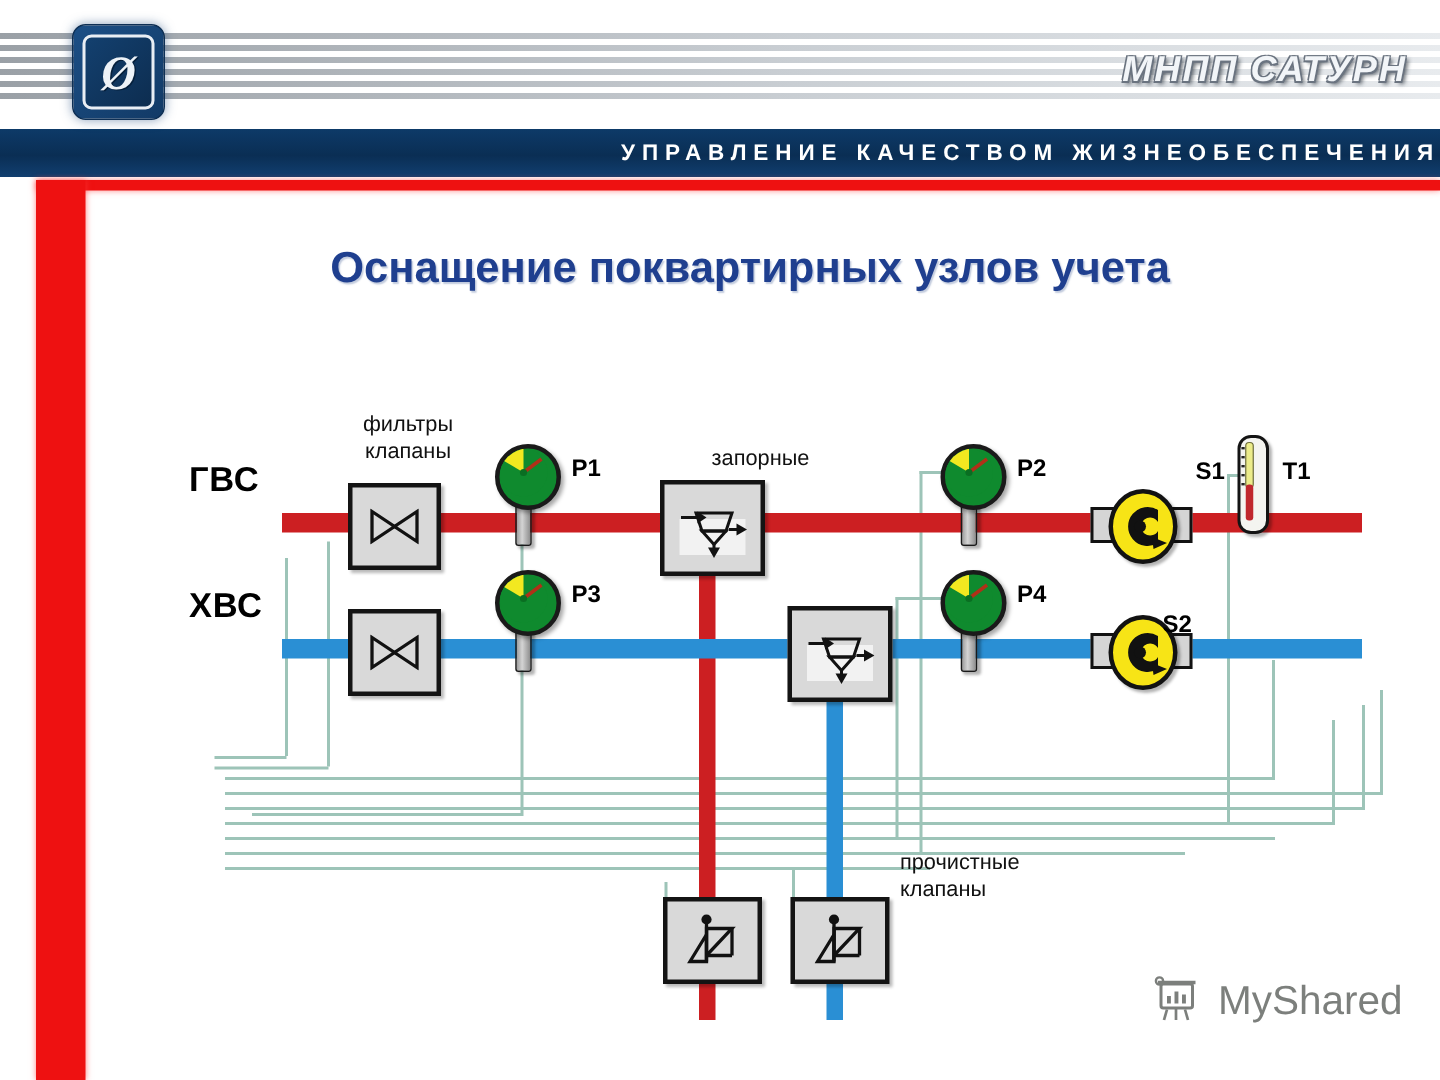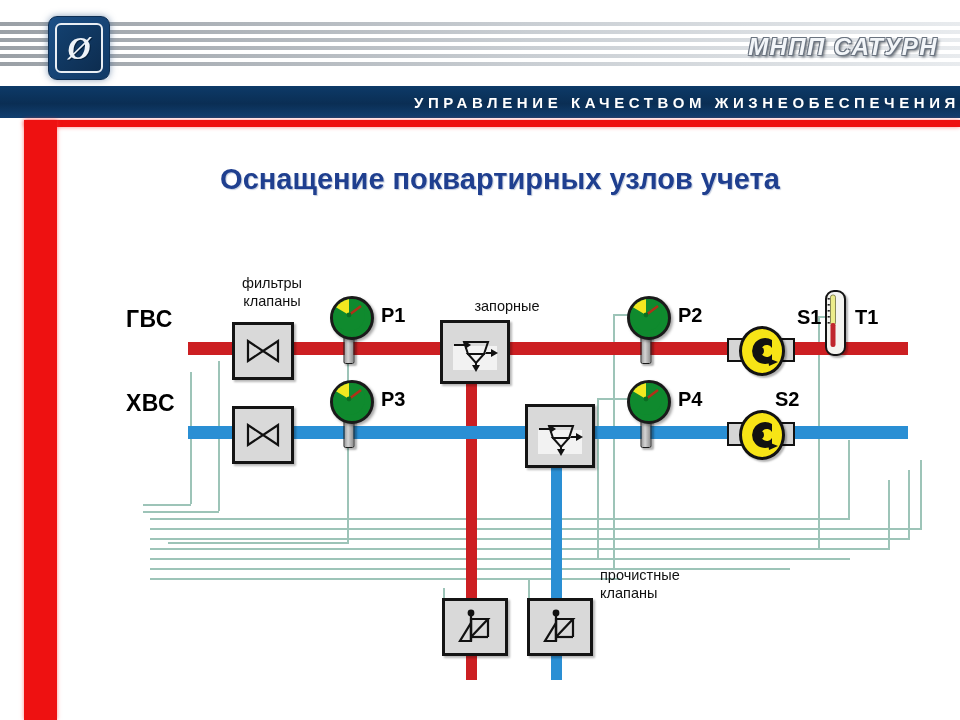--- a/index.html
+++ b/index.html
@@ -48,21 +48,21 @@
   .title .l2{color:#1e56b0;}
 
   
   .diagram{position:absolute;left:0;top:0;width:960px;height:720px;}
   .pipe-red{position:absolute;background:#cc1f22;}
   .pipe-blue{position:absolute;background:#2a8fd4;}
   .wire{position:absolute;background:#9dc4b8;}
 
   .lbl{position:absolute;font-family:"Liberation Sans",sans-serif;color:#000;text-align:center;}
   .lbl-big{font-size:23px;font-weight:bold;letter-spacing:.5px;}
-  .lbl-tag{font-size:20px;font-weight:bold;}
+  .lbl-tag{font-size:16px;font-weight:bold;}
   .lbl-small{font-size:14.5px;font-weight:normal;color:#111;line-height:1.25;text-align:center;}
 
   
   .box{position:absolute;background:#d9d9d9;border:3px solid #141414;
     box-shadow:2px 2px 2px rgba(0,0,0,.28);}
   .box .sym{position:absolute;left:50%;top:50%;transform:translate(-50%,-50%);}
 
   
   .gauge{position:absolute;}
   .gauge .stem{position:absolute;left:50%;transform:translateX(-50%);top:30px;width:9px;height:36px;
@@ -289,21 +289,21 @@
     <div class="meter" style="left:727px;top:410px;width:64px;height:46px;">
       <div class="body"></div>
       <div class="dial">
         <svg width="34" height="38" viewBox="0 0 34 38" style="position:absolute;left:3px;top:3px;">
           <path d="M27 8 A13 13 0 1 0 27 30 L27 22 A6 6 0 1 1 27 16 Z" fill="#111"></path>
           <circle cx="15" cy="19" r="4" fill="#111"></circle>
           <polygon points="23,26 33,30 24,34" fill="#111"></polygon>
         </svg>
       </div>
     </div>
-    <div class="lbl lbl-tag" style="left:775px;top:388px;">S2</div>
+    <div class="lbl lbl-tag" style="left:775px;top:408px;">S2</div>
 
     <div class="thermo" style="left:825px;top:290px;">
       <svg width="12" height="57" viewBox="0 0 12 57" style="position:absolute;left:0px;top:0px;">
         <rect x="3.5" y="3" width="5" height="30" rx="2.2" fill="#ecec8a" stroke="#6d6d3a" stroke-width="0.8"></rect>
         <rect x="3.5" y="31" width="5" height="24" rx="2.2" fill="#c0272d"></rect>
         <rect x="0.6" y="6" width="2.2" height="1.6" fill="#222"></rect>
         <rect x="0.6" y="12" width="2.2" height="1.6" fill="#222"></rect>
         <rect x="0.6" y="18" width="2.2" height="1.6" fill="#222"></rect>
         <rect x="0.6" y="24" width="2.2" height="1.6" fill="#222"></rect>
         <rect x="0.6" y="30" width="2.2" height="1.6" fill="#222"></rect>
@@ -327,14 +327,28 @@
         <line x1="13" y1="6" x2="13" y2="32" stroke="#111" stroke-width="2.2"></line>
         <polygon points="13,32 2,32 13,14" fill="none" stroke="#111" stroke-width="2.2"></polygon>
         <polygon points="13,10 13,28 30,10" fill="none" stroke="#111" stroke-width="2.2"></polygon>
         <line x1="30" y1="10" x2="30" y2="28" stroke="#111" stroke-width="2.2"></line>
         <line x1="13" y1="28" x2="30" y2="28" stroke="#111" stroke-width="2.2"></line>
       </svg>
     </div>
 
   </div>
 
+  <div class="ms">
+    <svg width="34" height="34" viewBox="0 0 34 34">
+      <rect x="5" y="6" width="21" height="16" rx="1.5" fill="none" stroke="#4b4f4b" stroke-width="2"></rect>
+      <rect x="9" y="14" width="2.6" height="5" fill="#4b4f4b"></rect>
+      <rect x="14" y="11" width="2.6" height="8" fill="#4b4f4b"></rect>
+      <rect x="19" y="13" width="2.6" height="6" fill="#4b4f4b"></rect>
+      <line x1="3" y1="5" x2="28" y2="5" stroke="#4b4f4b" stroke-width="2.4"></line>
+      <circle cx="4" cy="4" r="2.4" fill="none" stroke="#4b4f4b" stroke-width="1.6"></circle>
+      <line x1="15" y1="22" x2="15" y2="30" stroke="#4b4f4b" stroke-width="1.8"></line>
+      <line x1="9" y1="23" x2="7" y2="30" stroke="#4b4f4b" stroke-width="1.8"></line>
+      <line x1="21" y1="23" x2="23" y2="30" stroke="#4b4f4b" stroke-width="1.8"></line>
+    </svg>
+    <span class="ms-text">MyShared</span>
+  </div>
 
 </div>
 
 </body></html>

